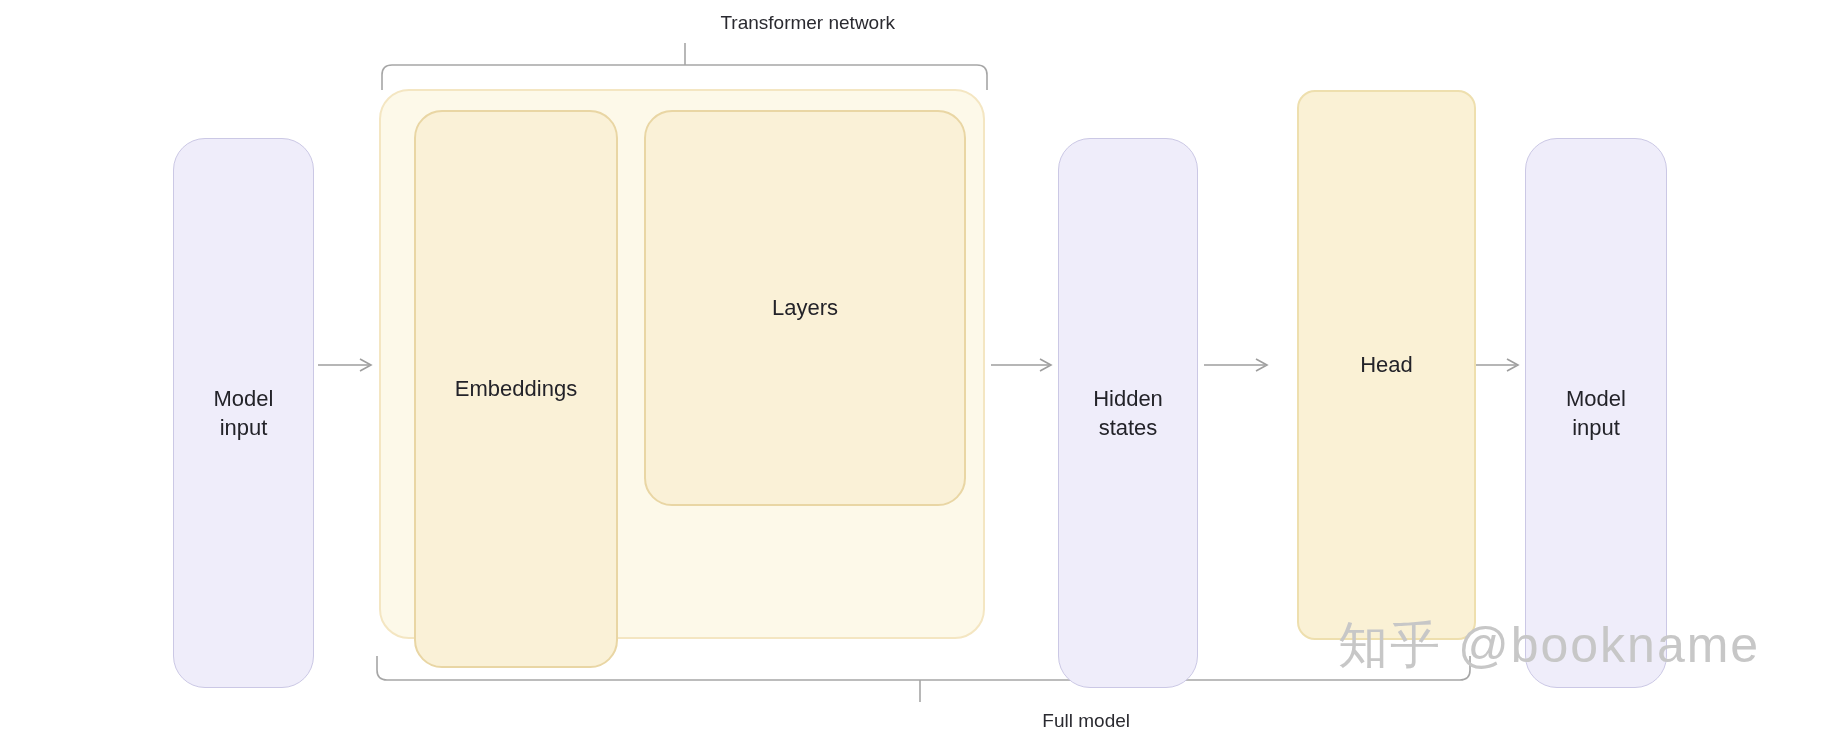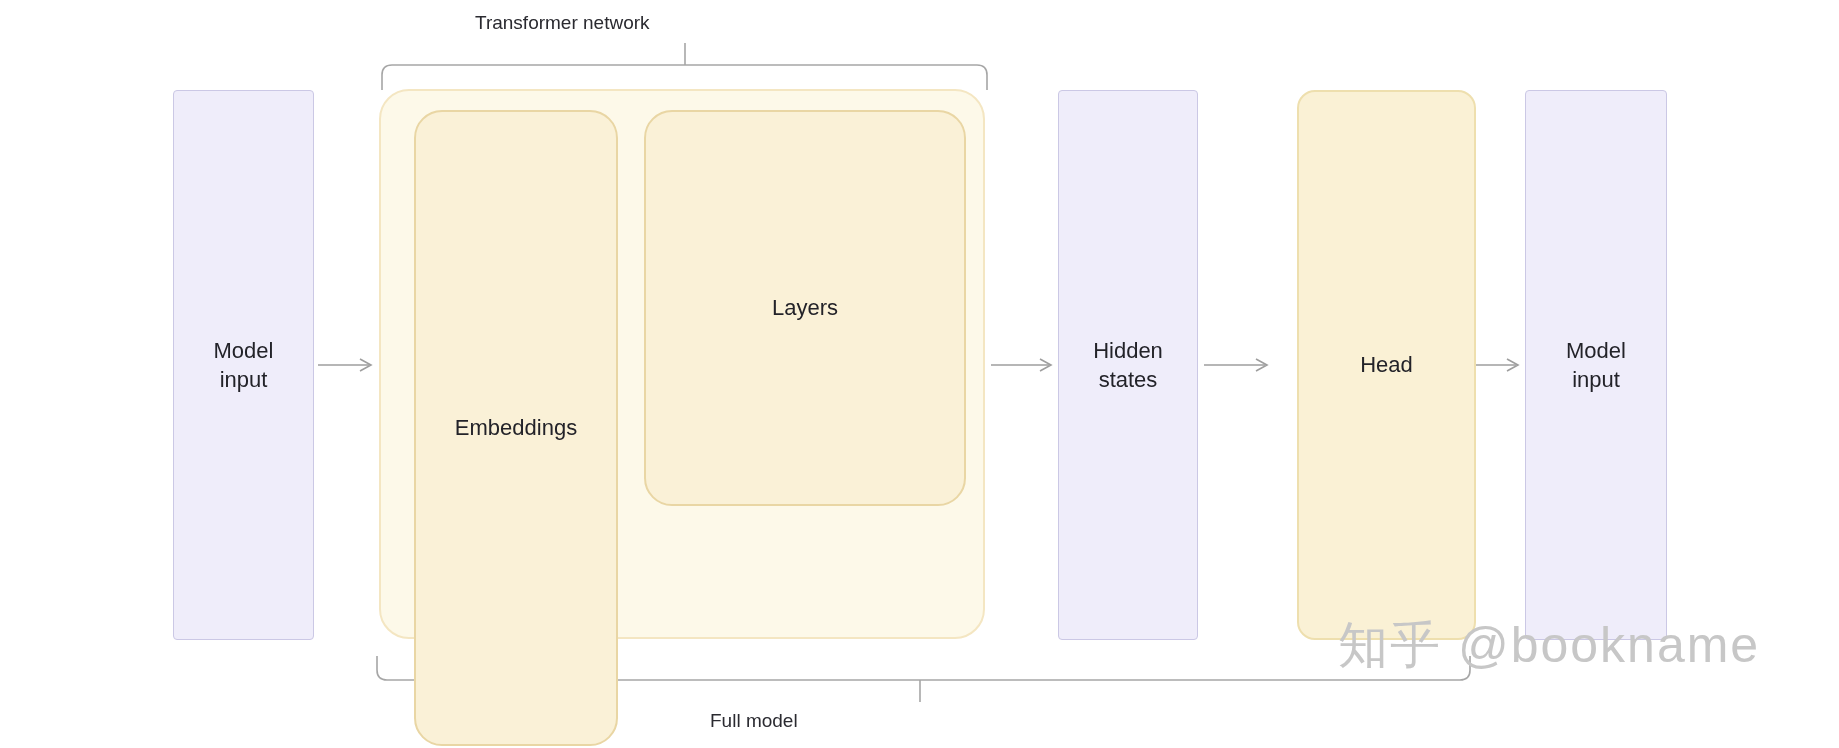--- a/index.html
+++ b/index.html
@@ -26,53 +26,54 @@
   }
   .node{
     position:absolute; box-sizing:border-box;
     display:flex; align-items:center; justify-content:center;
     text-align:center; white-space:pre-line;
     font-size:22px; line-height:1.32; color:var(--text-color);
   }
   .node.lav{
     background:var(--lavender-fill);
     border:1.5px solid var(--lavender-border);
-    border-radius:4px;
+    border-radius:32px;
+    margin-top:48px;
   }
   .node.outer{
     background:var(--outer-fill);
     border:2px solid var(--outer-border);
     border-radius:30px;
   }
   .node.inner{
     background:var(--inner-fill);
     border:2px solid var(--inner-border);
     border-radius:28px;
   }
   .node.headbox{
     background:var(--head-fill);
     border:2px solid var(--head-border);
     border-radius:18px;
     margin-left:23px;
   }
   .bracket-label{
-    position:absolute; width:420px; text-align:left;
+    position:absolute; width:420px; text-align:right;
     font-size:19px; color:var(--label-color);
   }
   .bracket-label.top{left:475px; top:12px;}
   .bracket-label.bottom{left:710px; top:710px;}
   .watermark{
     position:absolute; left:1338px; top:612px; width:500px;
     font-size:50px; letter-spacing:2px; color:var(--watermark-color);
     white-space:nowrap;
   }
   
   .n-input-left   {left:173px; top:90px;  width:141px; height:550px;}
   .n-transformer  {left:379px; top:89px;  width:606px; height:550px;}
-  .n-embeddings   {left:414px; top:110px; width:204px; height:636px;}
+  .n-embeddings   {left:414px; top:110px; width:204px; height:558px;}
   .n-layers       {left:644px; top:110px; width:322px; height:396px;}
   .n-hidden       {left:1058px;top:90px;  width:140px; height:550px;}
   .n-head         {left:1274px;top:90px;  width:179px; height:550px;}
   .n-input-right  {left:1525px;top:90px;  width:142px; height:550px;}
 </style>
 </head>
 <body>
 
 <div class="canvas">
 

